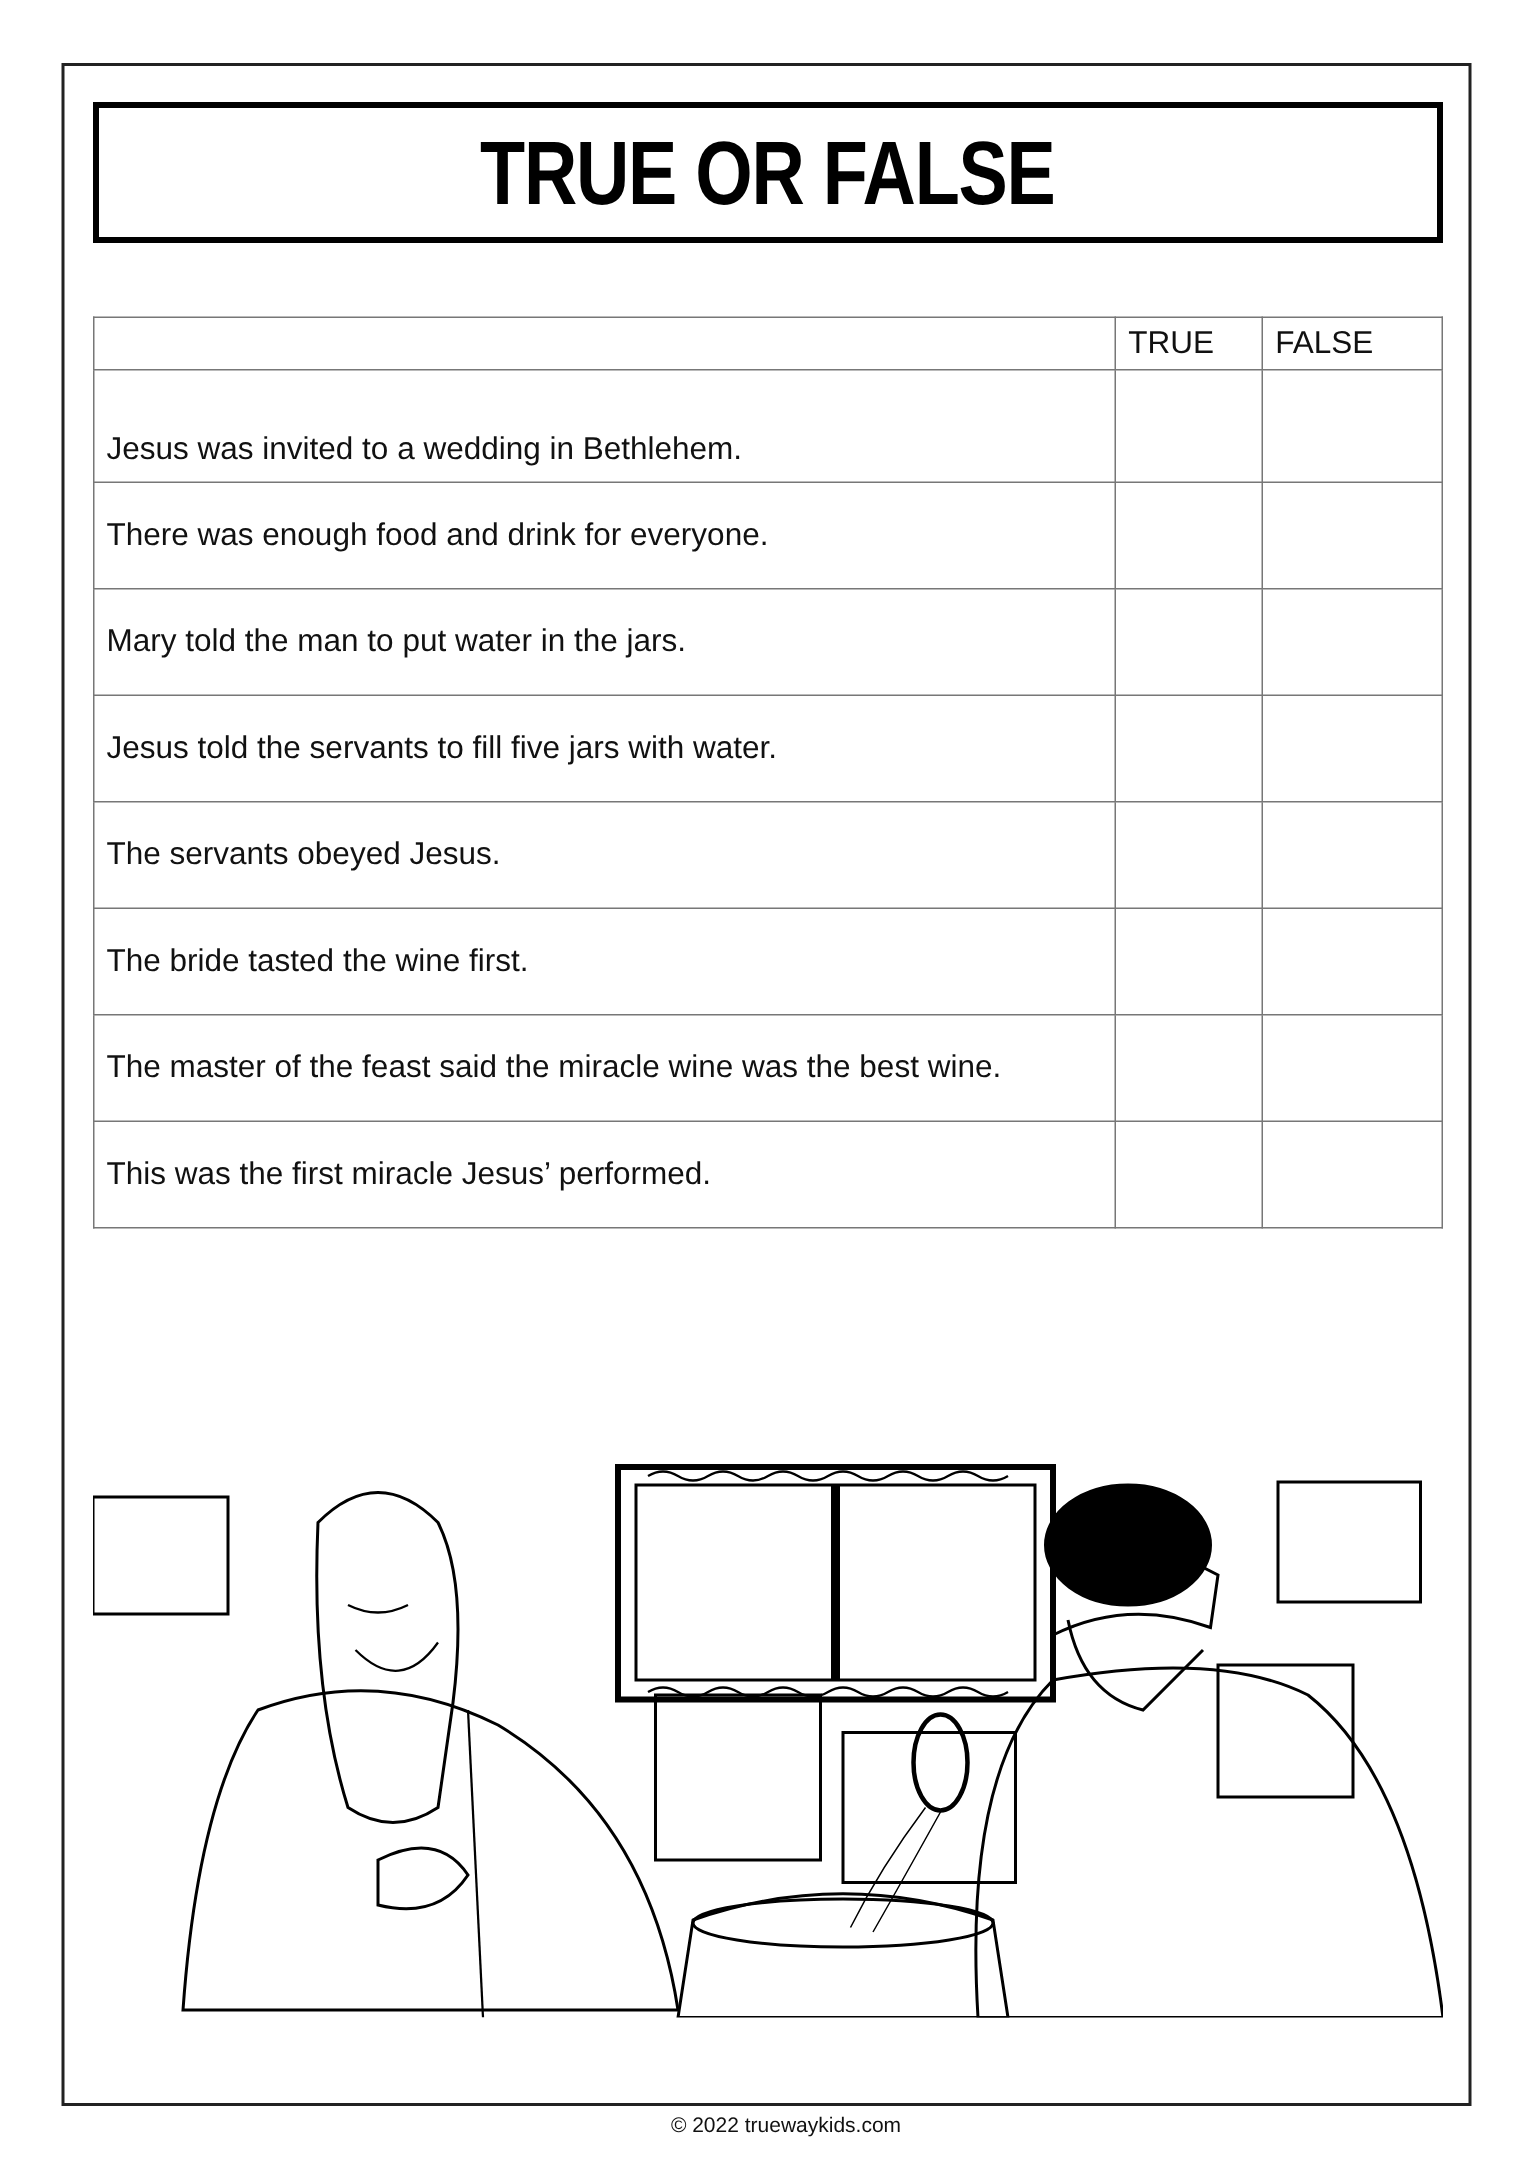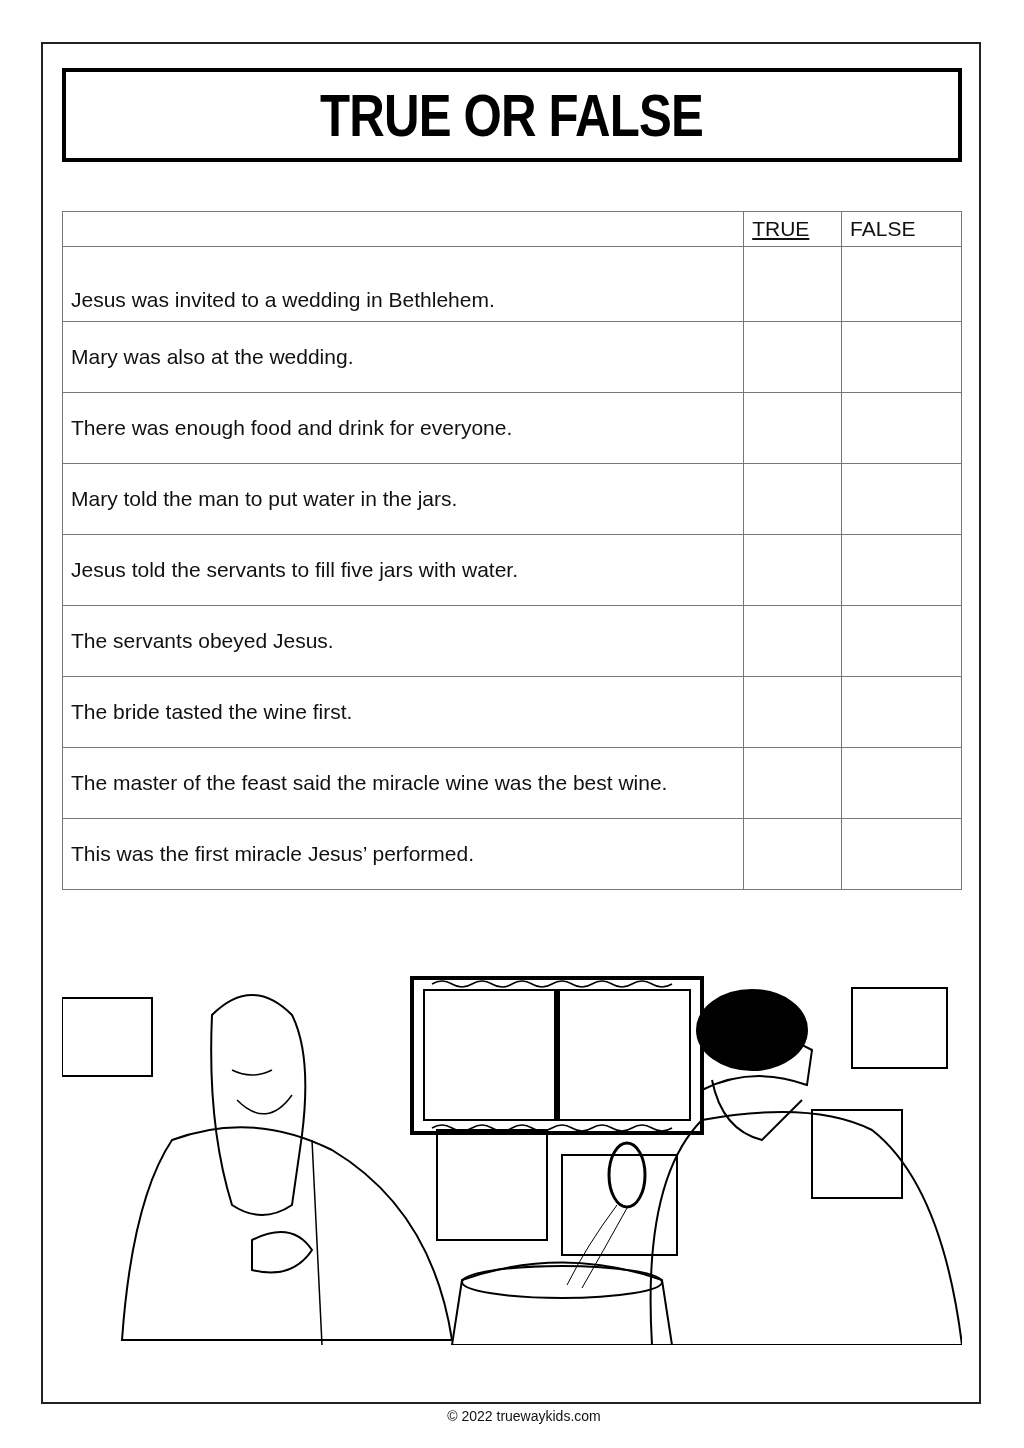--- a/index.html
+++ b/index.html
@@ -3,21 +3,21 @@
   <meta charset="utf-8">
   <style>
     html, body { margin: 0; padding: 0; background: #ffffff; }
     body { width: 1024px; height: 1448px; position: relative; overflow: hidden; font-family: "Liberation Sans", sans-serif; color: #000; }
     .page-frame { position: absolute; left: 41px; top: 42px; width: 940px; height: 1362px; border: 2px solid #222; box-sizing: border-box; }
     .title-box { position: absolute; left: 62px; top: 68px; width: 900px; height: 94px; border: 4px solid #000; box-sizing: border-box; display: flex; align-items: center; justify-content: center; }
     .title-text { font-family: "Liberation Sans", sans-serif; font-weight: bold; font-size: 60px; letter-spacing: -1px; transform: scaleX(0.82); transform-origin: center; }
     table.tf { position: absolute; left: 62px; top: 211px; width: 900px; border-collapse: collapse; }
     table.tf td { border: 1px solid #777; padding: 0 8px; font-family: "Liberation Sans", sans-serif; font-size: 21px; color: #111; }
     table.tf td.q { width: 666px; }
-    table.tf td.c { width: 81px; text-decoration: underline; }
+    table.tf td.c { width: 81px; }
     table.tf td.c2 { width: 103px; }
     table.tf tr.head td { height: 34px; vertical-align: middle; font-size: 21px; }
     table.tf tr.row td { height: 70px; vertical-align: middle; line-height: 34px; }
     table.tf tr.row.first td { vertical-align: bottom; padding-bottom: 4px; }
     .illustration { position: absolute; left: 62px; top: 960px; width: 900px; height: 385px; }
     .footer { position: absolute; left: 12px; top: 1408px; width: 1024px; text-align: center; font-size: 14px; font-family: "Liberation Sans", sans-serif; color: #111; }
   </style>
 </head>
 <body>
 
@@ -29,25 +29,20 @@
 
 <table class="tf">
   <tbody>
       <tr class="head">
     <td class="q"></td>
     <td class="c">TRUE</td>
     <td class="c2">FALSE</td>
   </tr>
   <tr class="row first">
     <td class="q">Jesus was invited to a wedding in Bethlehem.</td>
-    <td class="c"></td>
-    <td class="c2"></td>
-  </tr>
-  <tr class="row">
-    <td class="q">Mary was also at the wedding.</td>
     <td class="c"></td>
     <td class="c2"></td>
   </tr>
   <tr class="row">
     <td class="q">There was enough food and drink for everyone.</td>
     <td class="c"></td>
     <td class="c2"></td>
   </tr>
   <tr class="row">
     <td class="q">Mary told the man to put water in the jars.</td>

